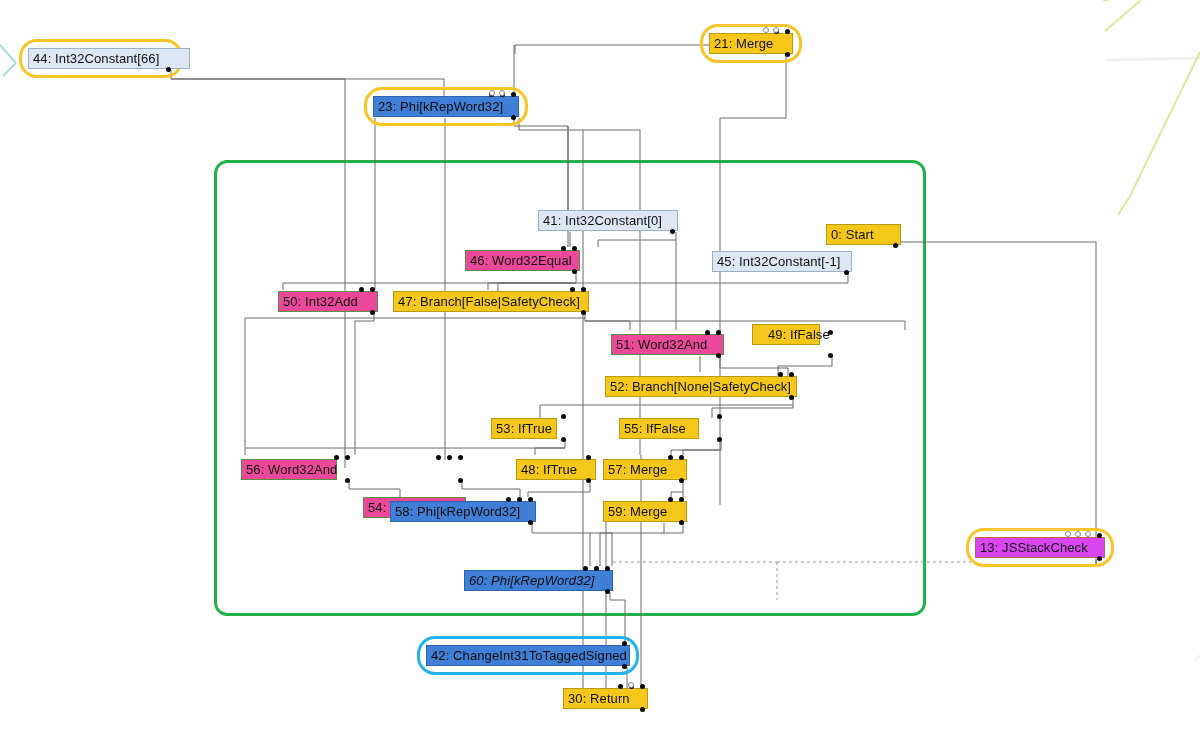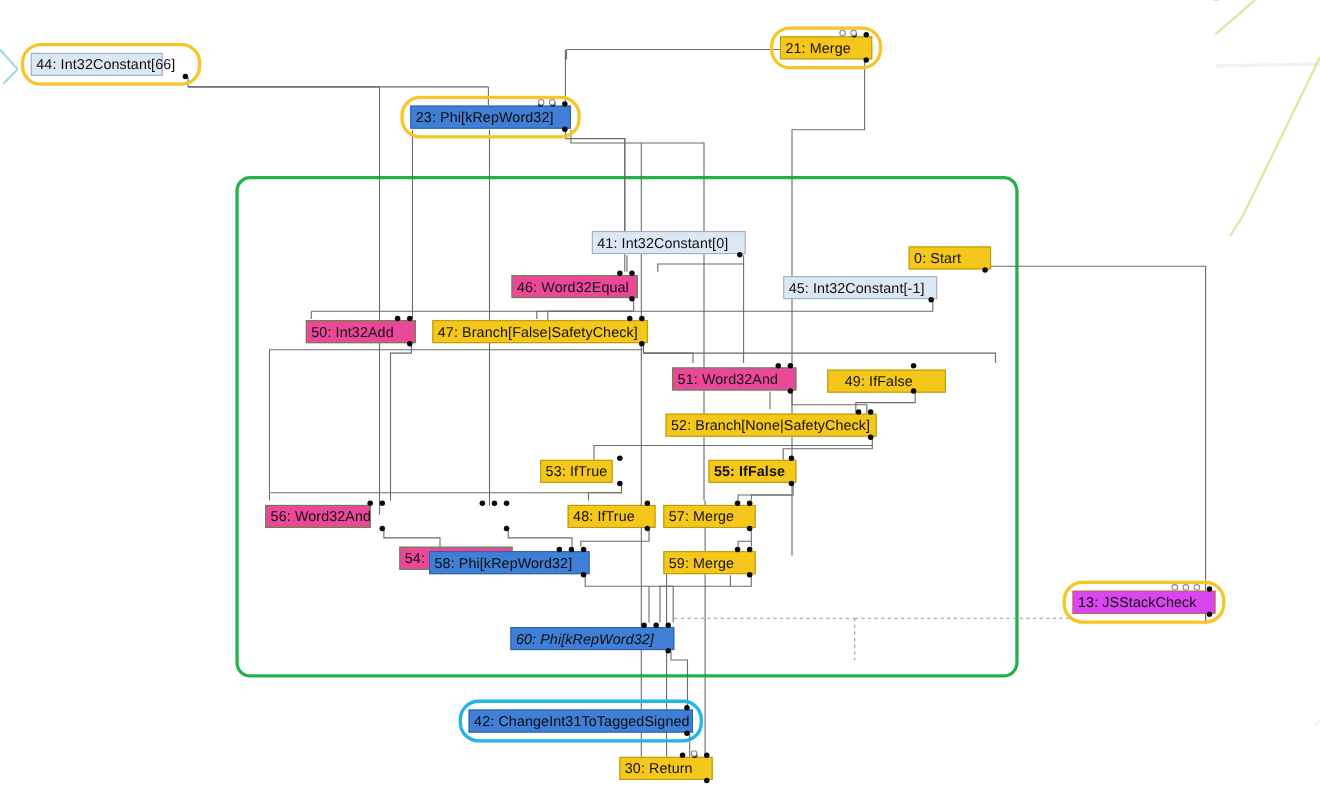--- a/index.html
+++ b/index.html
@@ -156,21 +156,21 @@
       <path d="M606 505 L606 688"></path>
     </g>
 
     <path d="M613 562 L777 562 L777 562" fill="none" stroke="#9a9a9a" stroke-width="1" stroke-dasharray="3,3"></path>
     <path d="M777 562 L975 562" fill="none" stroke="#9a9a9a" stroke-width="1" stroke-dasharray="3,3"></path>
     <path d="M777 562 L777 600" fill="none" stroke="#9a9a9a" stroke-width="1" stroke-dasharray="3,3"></path>
   </svg>
 
   <div id="nodes-root">
       <div class="ring" style="left: 19px; top: 39px; width: 164px; height: 39px;"></div>
-      <div class="node pale" style="left: 28px; top: 48px; width: 120px;">44: Int32Constant[66]</div>
+      <div class="node pale" style="left: 28px; top: 48px; width: 162px;">44: Int32Constant[66]</div>
       <div class="port" style="left: 166px; top: 67px;"></div>
       <div class="ring" style="left: 700px; top: 24px; width: 102px; height: 39px;"></div>
       <div class="node yellow" style="left: 709px; top: 33px; width: 84px;">21: Merge</div>
       <div class="port" style="left: 785px; top: 29px;"></div>
       <div class="port" style="left: 774px; top: 29px;"></div>
       <div class="port" style="left: 785px; top: 52px;"></div>
       <div class="port open" style="left: 773px; top: 27px;"></div>
       <div class="port open" style="left: 763px; top: 27px;"></div>
       <div class="ring" style="left: 364px; top: 87px; width: 164px; height: 39px;"></div>
       <div class="node blue" style="left: 373px; top: 96px; width: 146px;">23: Phi[kRepWord32]</div>
@@ -195,31 +195,31 @@
       <div class="port" style="left: 359px; top: 287px;"></div>
       <div class="port" style="left: 370px; top: 310px;"></div>
       <div class="node yellow" style="left: 393px; top: 291px; width: 196px;">47: Branch[False|SafetyCheck]</div>
       <div class="port" style="left: 581px; top: 287px;"></div>
       <div class="port" style="left: 570px; top: 287px;"></div>
       <div class="port" style="left: 581px; top: 310px;"></div>
       <div class="node green" style="left: 611px; top: 334px; width: 113px;">51: Word32And</div>
       <div class="port" style="left: 716px; top: 330px;"></div>
       <div class="port" style="left: 705px; top: 330px;"></div>
       <div class="port" style="left: 716px; top: 353px;"></div>
-      <div class="node yellow" style="left: 752px; top: 336px; width: 108px; padding-left: 15px;">49: IfFalse</div>
+      <div class="node yellow" style="left: 752px; top: 324px; width: 68px; padding-left: 15px;">49: IfFalse</div>
       <div class="port" style="left: 828px; top: 330px;"></div>
       <div class="port" style="left: 828px; top: 353px;"></div>
       <div class="node yellow" style="left: 605px; top: 376px; width: 192px;">52: Branch[None|SafetyCheck]</div>
       <div class="port" style="left: 789px; top: 372px;"></div>
       <div class="port" style="left: 778px; top: 372px;"></div>
       <div class="port" style="left: 789px; top: 395px;"></div>
       <div class="node yellow" style="left: 491px; top: 418px; width: 66px;">53: IfTrue</div>
       <div class="port" style="left: 561px; top: 414px;"></div>
       <div class="port" style="left: 561px; top: 437px;"></div>
-      <div class="node yellow" style="left: 644px; top: 418px; width: 80px; font-weight: bold;">55: IfFalse</div>
+      <div class="node yellow" style="left: 619px; top: 418px; width: 80px;">55: IfFalse</div>
       <div class="port" style="left: 717px; top: 414px;"></div>
       <div class="port" style="left: 717px; top: 437px;"></div>
       <div class="node green" style="left: 241px; top: 459px; width: 96px;">56: Word32And</div>
       <div class="port" style="left: 345px; top: 455px;"></div>
       <div class="port" style="left: 334px; top: 455px;"></div>
       <div class="port" style="left: 345px; top: 478px;"></div>
       <div class="node green" style="left: 363px; top: 459px; width: 103px; margin-top: 38px;">54: Uint32Mod</div>
       <div class="port" style="left: 458px; top: 455px;"></div>
       <div class="port" style="left: 447px; top: 455px;"></div>
       <div class="port" style="left: 436px; top: 455px;"></div>

